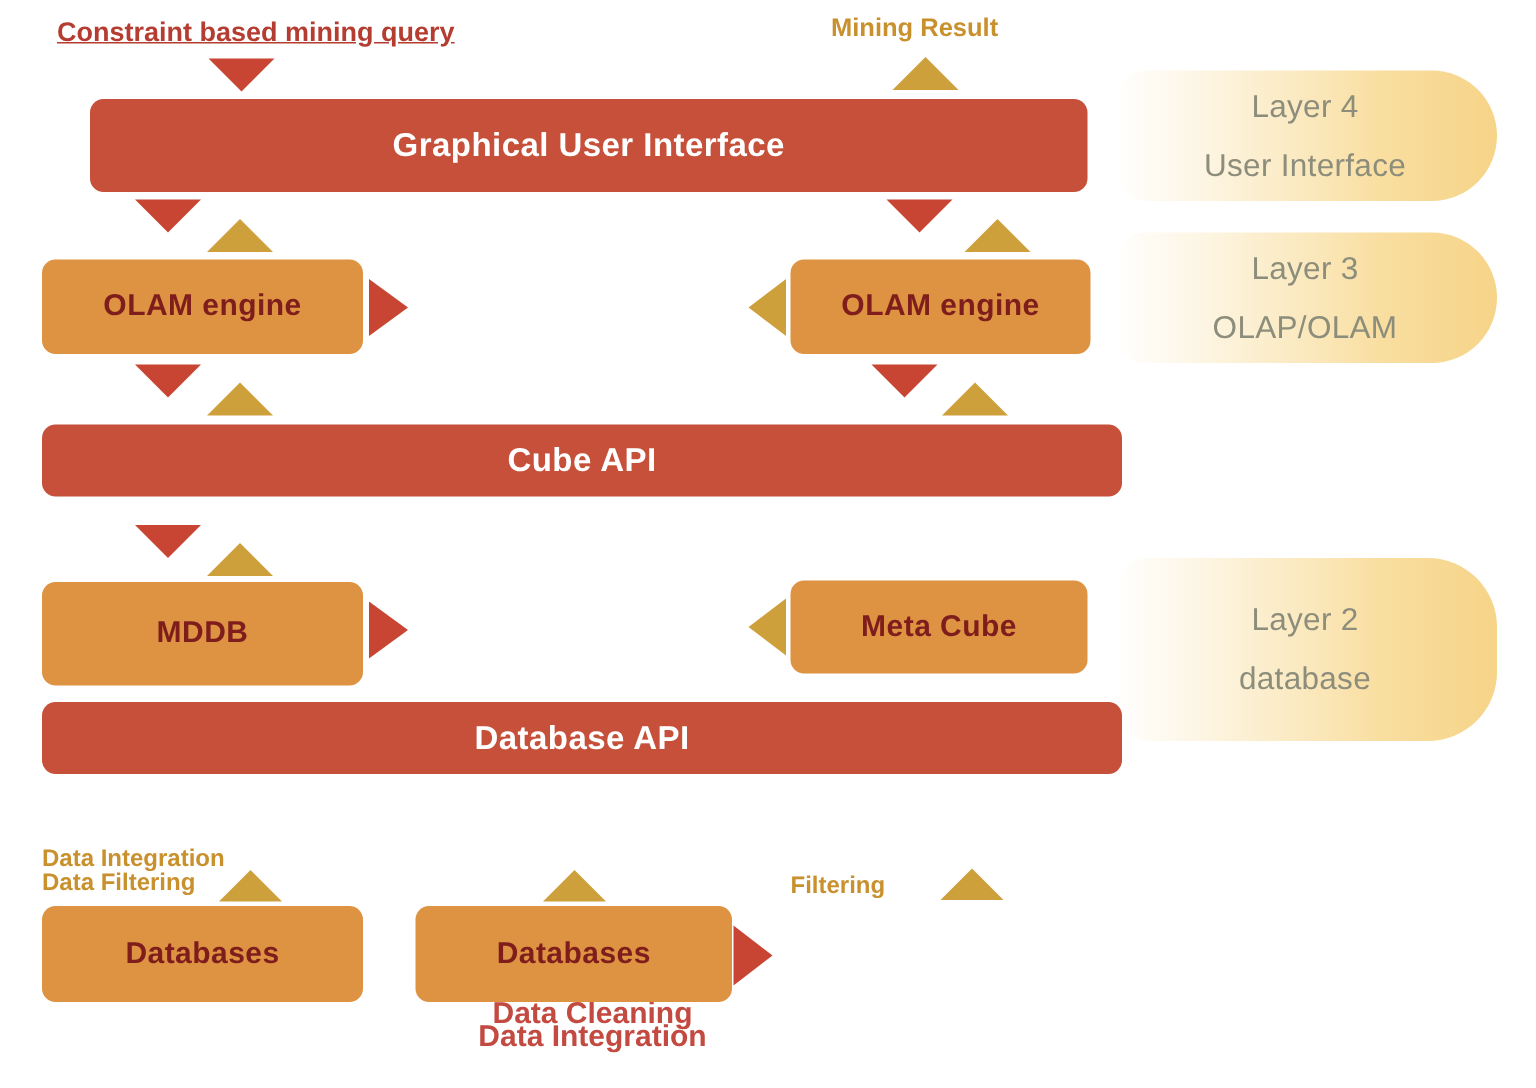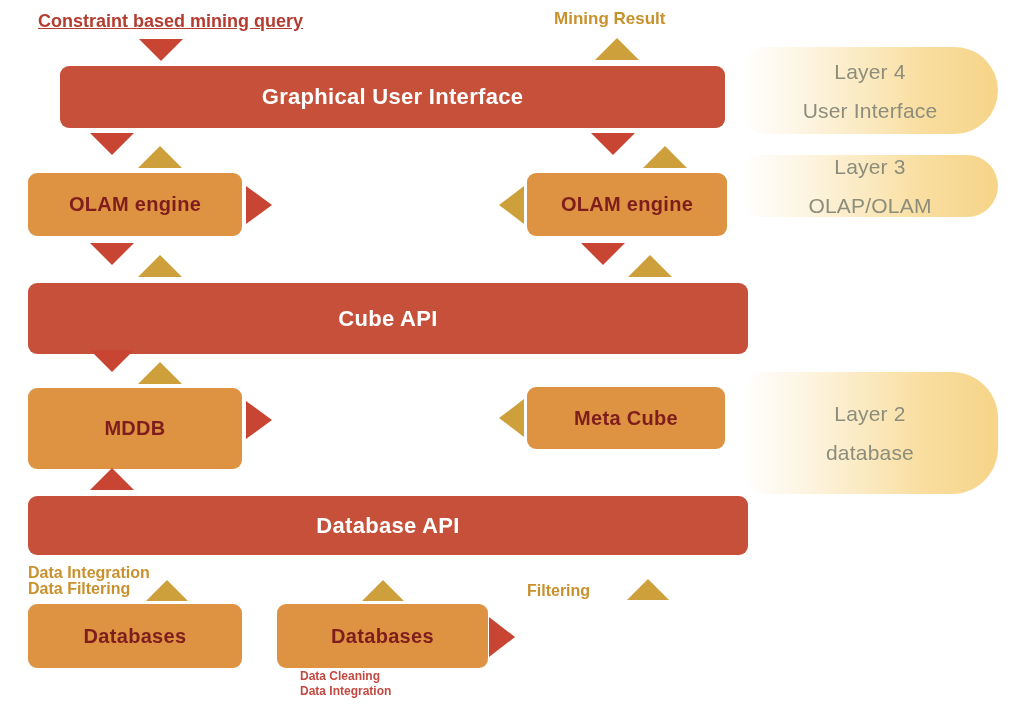--- a/index.html
+++ b/index.html
@@ -36,38 +36,38 @@
   .t-up-gold{border-left:22px solid transparent;border-right:22px solid transparent;border-bottom:22px solid var(--arrow-gold);}
   .t-up-red{border-left:22px solid transparent;border-right:22px solid transparent;border-bottom:22px solid var(--arrow-red);}
   .t-up-gold-sm{border-left:21px solid transparent;border-right:21px solid transparent;border-bottom:21px solid var(--arrow-gold);}
   .t-right-red{border-top:19px solid transparent;border-bottom:19px solid transparent;border-left:26px solid var(--arrow-red);}
   .t-right-red-lg{border-top:20px solid transparent;border-bottom:20px solid transparent;border-left:26px solid var(--arrow-red);}
   .t-left-gold{border-top:19px solid transparent;border-bottom:19px solid transparent;border-right:25px solid var(--arrow-gold);}
   
   .lab{position:absolute;font-weight:bold;white-space:nowrap;}
   .lab-red-top{color:var(--label-red);font-size:18px;text-decoration:underline;}
   .lab-gold{color:var(--label-gold);font-size:16px;line-height:15.5px;}
-  .lab-red-bot{color:var(--label-red-bottom);font-size:12px;line-height:15px;text-align:left;}
+  .lab-red-bot{color:var(--label-red-bottom);font-size:20px;line-height:15px;text-align:center;}
 </style>
 </head>
 <body>
 
 <div id="canvas">
 
   <div class="lab lab-red-top" style="left:38px;top:11px;">Constraint based mining query</div>
   <div class="tri t-down-red" style="left:139px;top:39px;"></div>
 
   <div class="lab lab-gold" style="left:554px;top:11px;font-size:17px;">Mining Result</div>
   <div class="tri t-up-gold" style="left:595px;top:38px;"></div>
 
   <div class="pill" style="top:47px;height:87px;">
     <span>Layer 4</span>
     <span>User Interface</span>
   </div>
-  <div class="pill" style="top:155px;height:62px;">
+  <div class="pill" style="top:155px;height:87px;">
     <span>Layer 3</span>
     <span>OLAP/OLAM</span>
   </div>
   <div class="pill" style="top:372px;height:122px;">
     <span>Layer 2</span>
     <span>database</span>
   </div>
 
   <div class="bar" style="left:28px;top:66px;width:665px;height:62px;margin-left:32px;">Graphical User Interface</div>
 
@@ -79,33 +79,33 @@
   <div class="obox" style="left:28px;top:173px;width:214px;height:63px;">OLAM engine</div>
   <div class="tri t-right-red" style="left:246px;top:186px;"></div>
   <div class="tri t-left-gold" style="left:499px;top:186px;"></div>
   <div class="obox" style="left:527px;top:173px;width:200px;height:63px;">OLAM engine</div>
 
   <div class="tri t-down-red" style="left:90px;top:243px;"></div>
   <div class="tri t-up-gold" style="left:138px;top:255px;"></div>
   <div class="tri t-down-red" style="left:581px;top:243px;"></div>
   <div class="tri t-up-gold" style="left:628px;top:255px;"></div>
 
-  <div class="bar" style="left:28px;top:283px;width:720px;height:71px;">Cube API</div>
+  <div class="bar" style="left:28px;top:283px;width:720px;height:48px;">Cube API</div>
 
   <div class="tri t-down-red" style="left:90px;top:350px;"></div>
   <div class="tri t-up-gold" style="left:138px;top:362px;"></div>
 
-  <div class="obox" style="left:28px;top:388px;width:214px;height:81px;">MDDB</div>
+  <div class="obox" style="left:28px;top:388px;width:214px;height:69px;">MDDB</div>
   <div class="tri t-right-red" style="left:246px;top:401px;"></div>
   <div class="tri t-left-gold" style="left:499px;top:399px;"></div>
   <div class="obox" style="left:527px;top:387px;width:198px;height:62px;">Meta Cube</div>
 
   <div class="tri t-up-red" style="left:90px;top:468px;"></div>
 
-  <div class="bar" style="left:28px;top:496px;width:720px;height:59px;">Database API</div>
+  <div class="bar" style="left:28px;top:468px;width:720px;height:48px;">Database API</div>
 
   <div class="lab lab-gold" style="left:28px;top:565px;">
     <div>Data Integration</div>
     <div>Data Filtering</div>
   </div>
   <div class="tri t-up-gold-sm" style="left:146px;top:580px;"></div>
   <div class="tri t-up-gold-sm" style="left:362px;top:580px;"></div>
   <div class="lab lab-gold" style="left:527px;top:583px;">Filtering</div>
   <div class="tri t-up-gold-sm" style="left:627px;top:579px;"></div>
 

